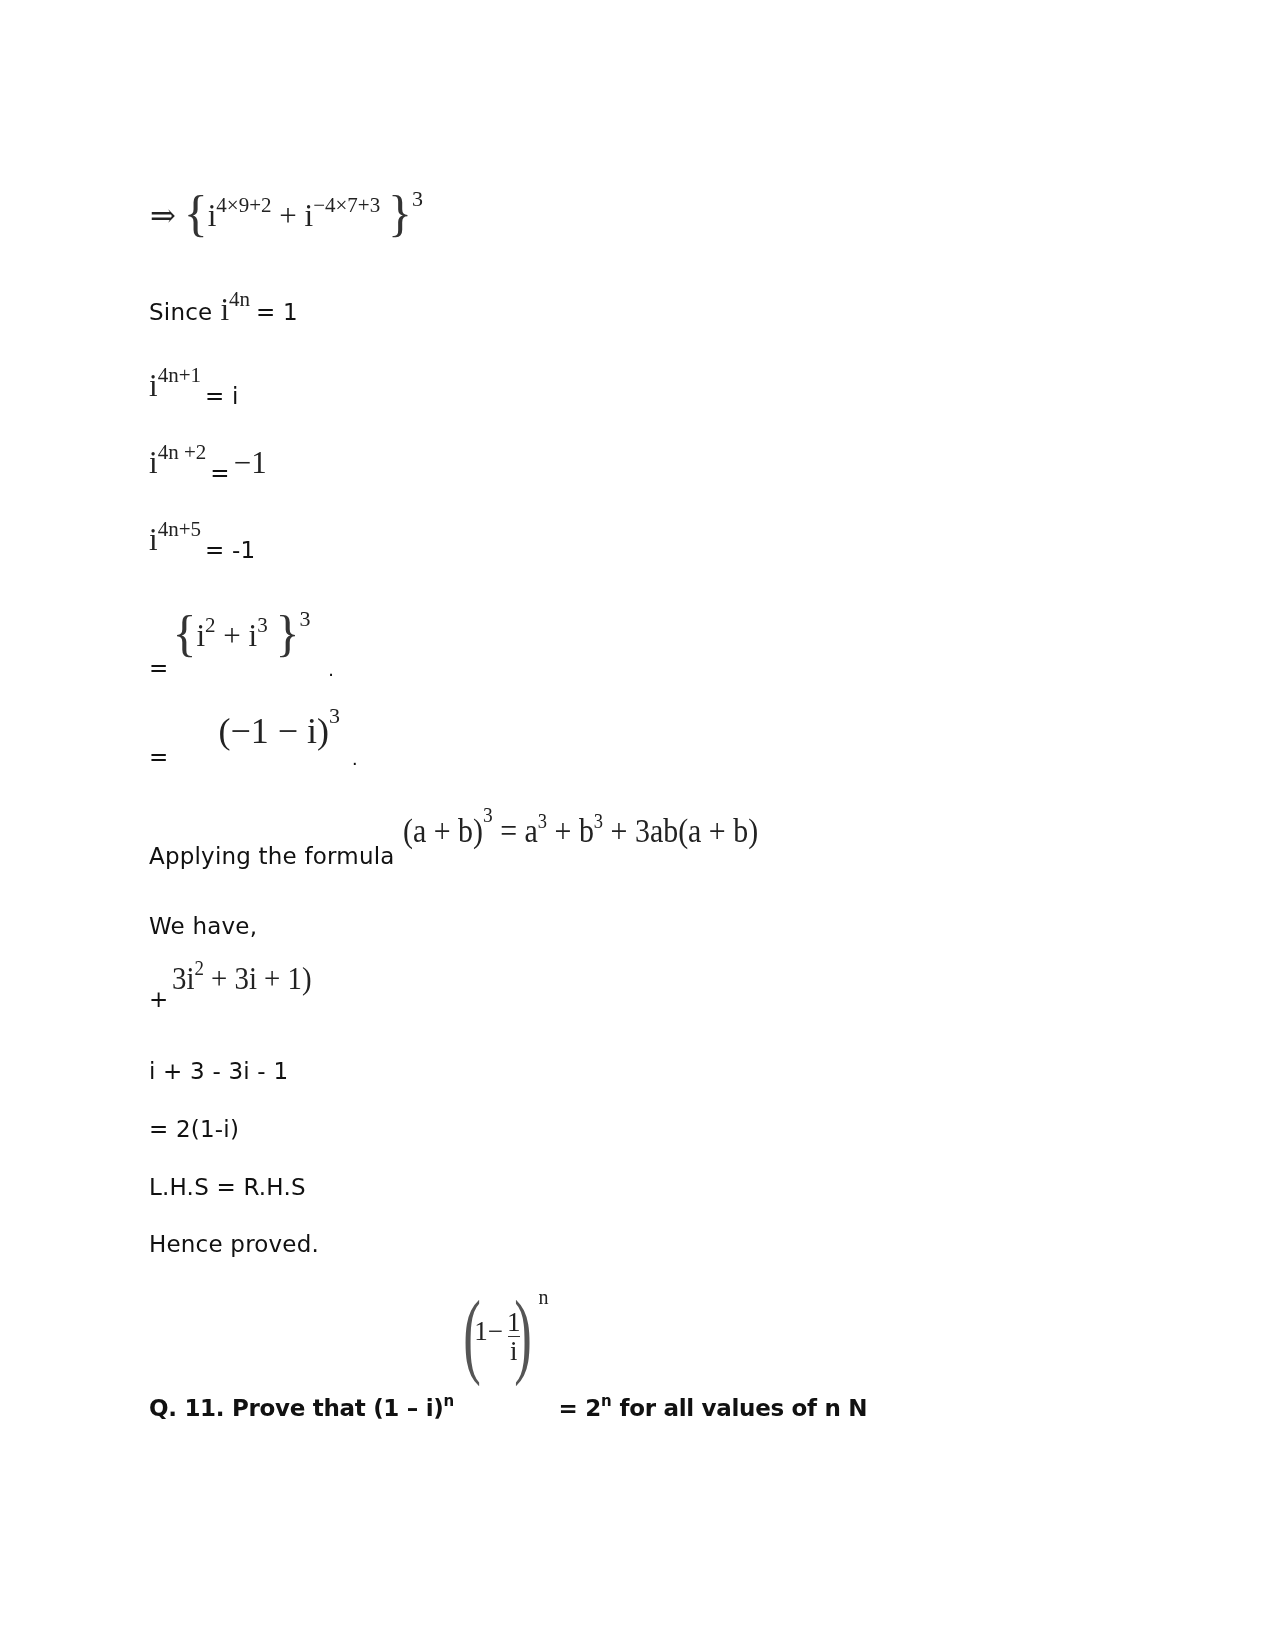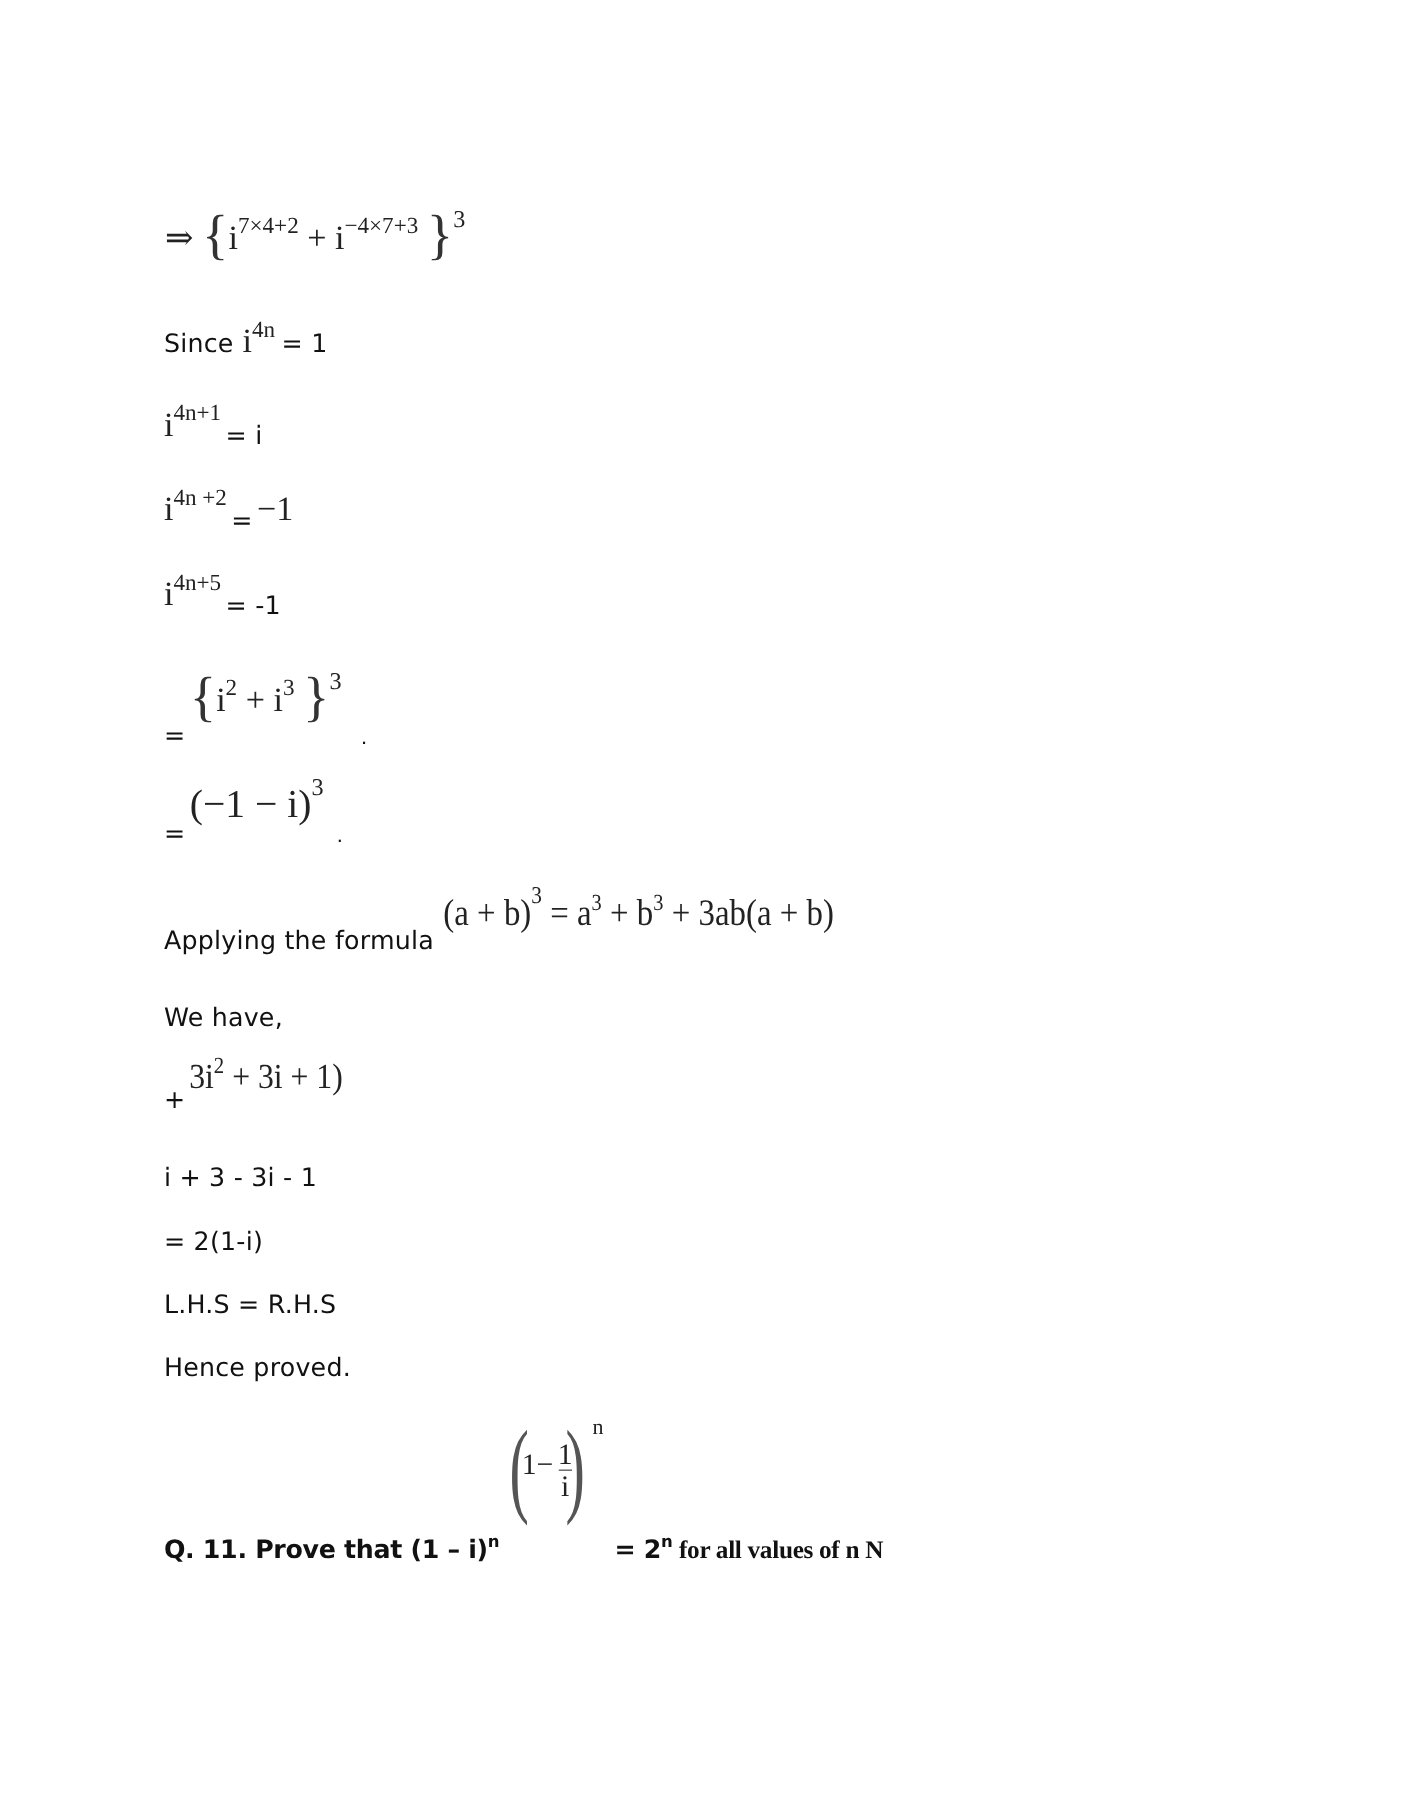--- a/index.html
+++ b/index.html
@@ -18,21 +18,21 @@
   .frac .bar { display: block; border-top: 1px solid #333; width: 12px; margin: 0 auto; }
   .frac .den { display: block; }
   .bigparen { font-family: "Liberation Serif", serif; font-size: 96px; font-weight: 100; color: #555; transform: scaleX(0.55); display: inline-block; }
   .dot { font-family: "Liberation Sans", sans-serif; font-size: 20px; }
 </style>
 </head>
 <body>
 
 <div class="line m" style="top:180px; left:150px;">
   <span>⇒</span>
-  <span class="brace">{</span><span>i</span><span class="sup">7×4+2</span>
+  <span class="brace">{</span><span>i</span><span class="sup">4×9+2</span>
   <span>+</span>
   <span>i</span><span class="sup">−4×7+3</span>
   <span class="brace">}</span><span class="supb">3</span>
 </div>
 
 <div class="line" style="top:292px;">
   <span class="sans">Since</span>
   <span class="m" style="margin-left:4px;"><span>i</span><span class="sup">4n</span></span>
   <span class="sans" style="margin-left:2px;">= 1</span>
 </div>
@@ -59,21 +59,21 @@
     <span class="brace">{</span><span>i</span><span class="sup">2</span>
     <span>+</span>
     <span>i</span><span class="sup">3</span>
     <span class="brace">}</span><span class="supb">3</span>
   </span>
   <span class="dot" style="position:relative; top:30px; margin-left:10px;">.</span>
 </div>
 
 <div class="line" style="top:710px;">
   <span class="sans" style="position:relative; top:22px;">=</span>
-  <span class="m" style="font-size:36px;">(−1 − i)</span><span class="m supb" style="font-size:22px;">3</span>
+  <span class="m" style="font-size:36px;margin-left:46px;">(−1 − i)</span><span class="m supb" style="font-size:22px;">3</span>
   <span class="dot" style="position:relative; top:22px; margin-left:8px;">.</span>
 </div>
 
 <div class="line" style="top:812px;">
   <span class="sans" style="position:relative; top:22px;">Applying the formula</span>
   <span class="m" style="font-size:34px; margin-left:4px; transform:scaleX(0.88); transform-origin:left; display:inline-block;">
     <span>(a + b)</span><span class="supb">3</span>
     <span>=</span>
     <span>a</span><span class="sup">3</span>
     <span>+</span>
@@ -102,14 +102,14 @@
   <span style="display:inline-block; position:relative; margin-left:-2px;">
     <span class="bigparen" style="margin-right:-18px;">(</span>
     <span class="serif" style="font-size:27px; position:relative; top:-26px;">1−</span>
     <span class="frac serif" style="position:relative; top:-26px;">
       <span class="num">1</span>
       <span class="bar"></span>
       <span class="den">i</span>
     </span>
     <span class="bigparen" style="margin-left:-18px;">)</span><span class="serif" style="font-size:20px; position:relative; top:-62px;">n</span>
   </span>
-  <span class="sans bold" style="position:relative; top:50px; margin-left:6px; letter-spacing:-0.3px;">= 2</span><span class="sans small-sup" style="position:relative; top:40px;">n</span><span class="sans bold" style="position:relative; top:50px; letter-spacing:-0.3px;font-family:Liberation Serif, serif;"> for all values of n N</span>
+  <span class="sans bold" style="position:relative; top:50px; margin-left:6px; letter-spacing:-0.3px;">= 2</span><span class="sans small-sup" style="position:relative; top:40px;">n</span><span class="sans bold" style="position:relative; top:50px; letter-spacing:-0.3px;"> for all values of n N</span>
 </div>
 
 </body></html>

